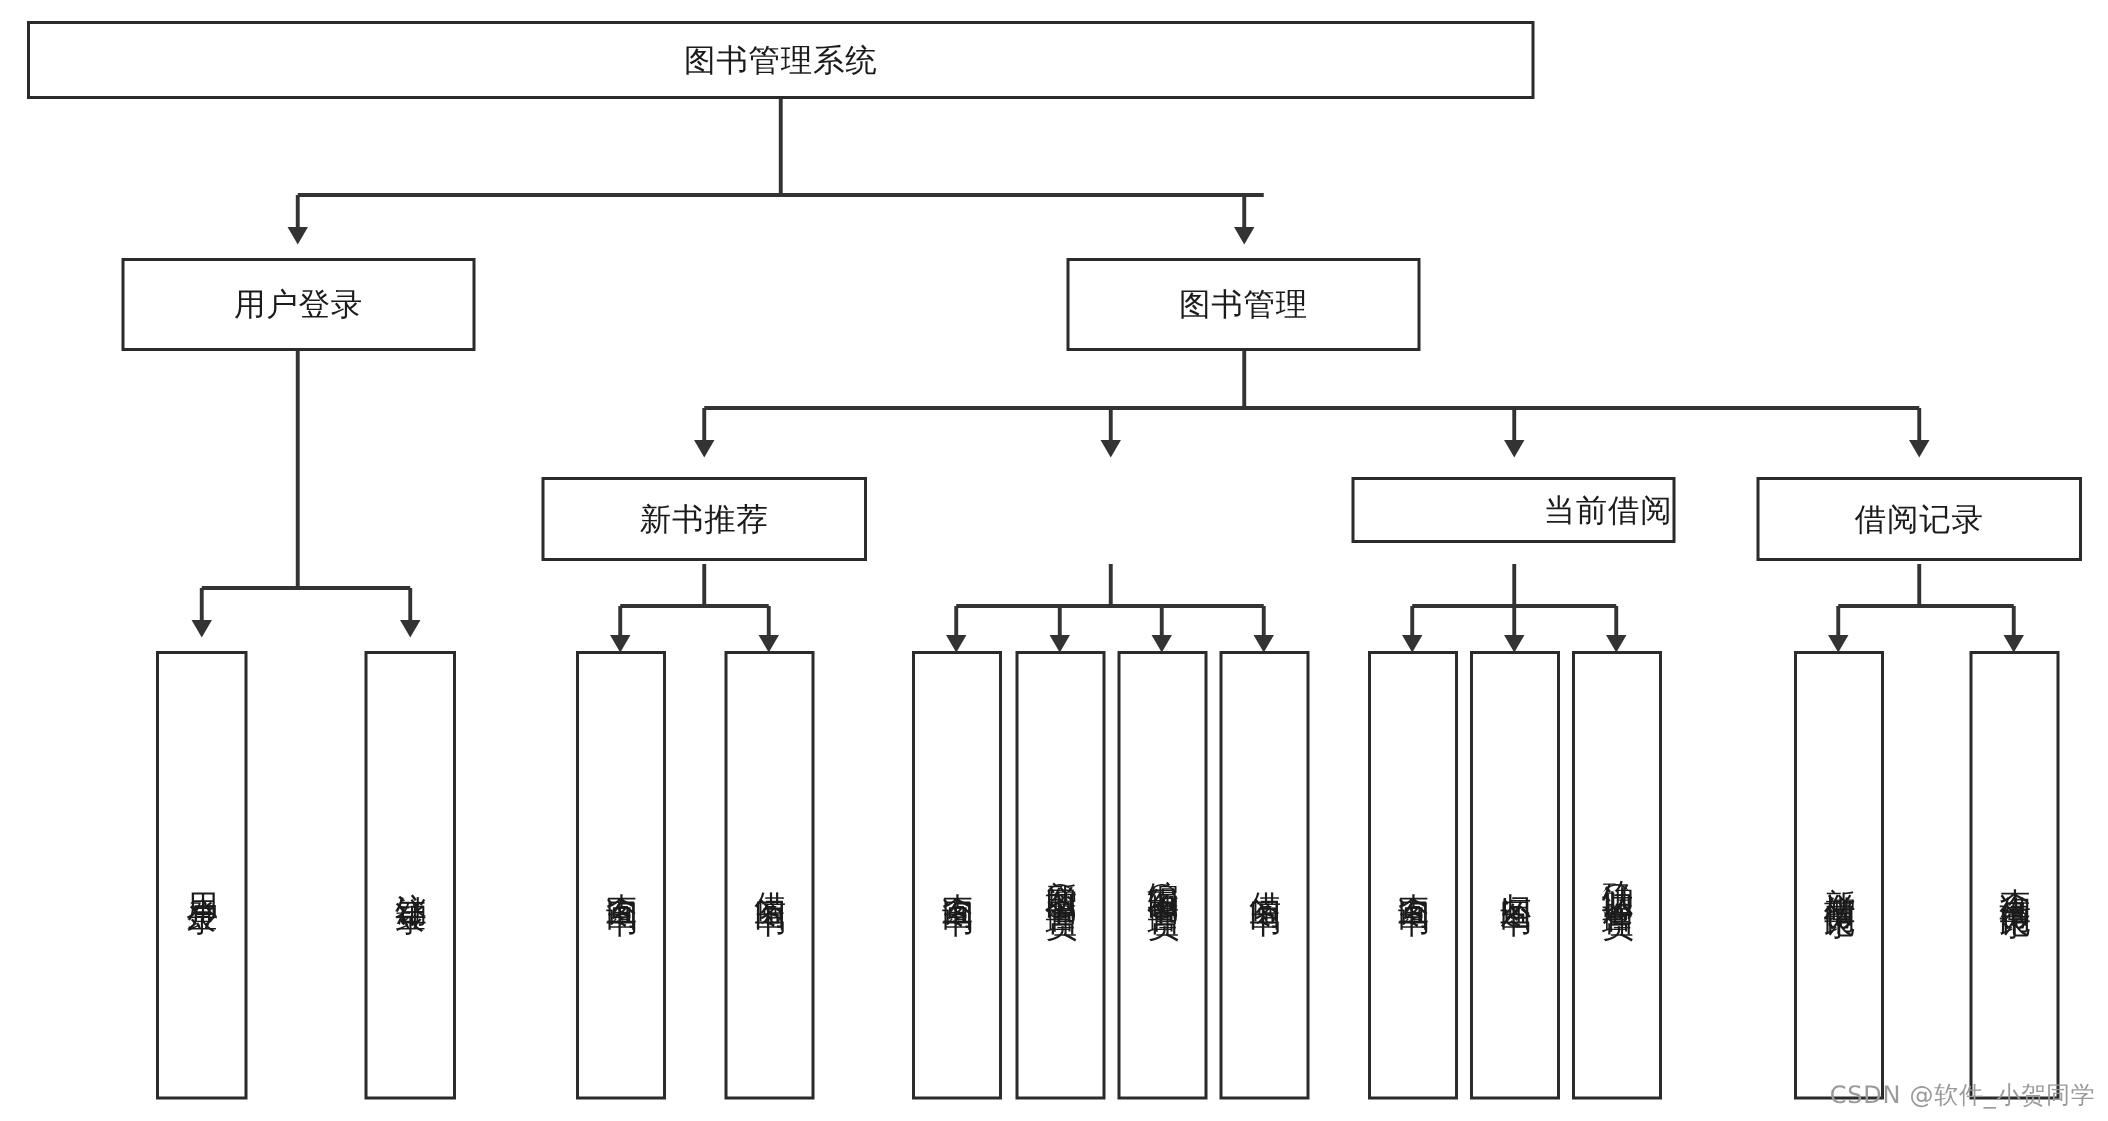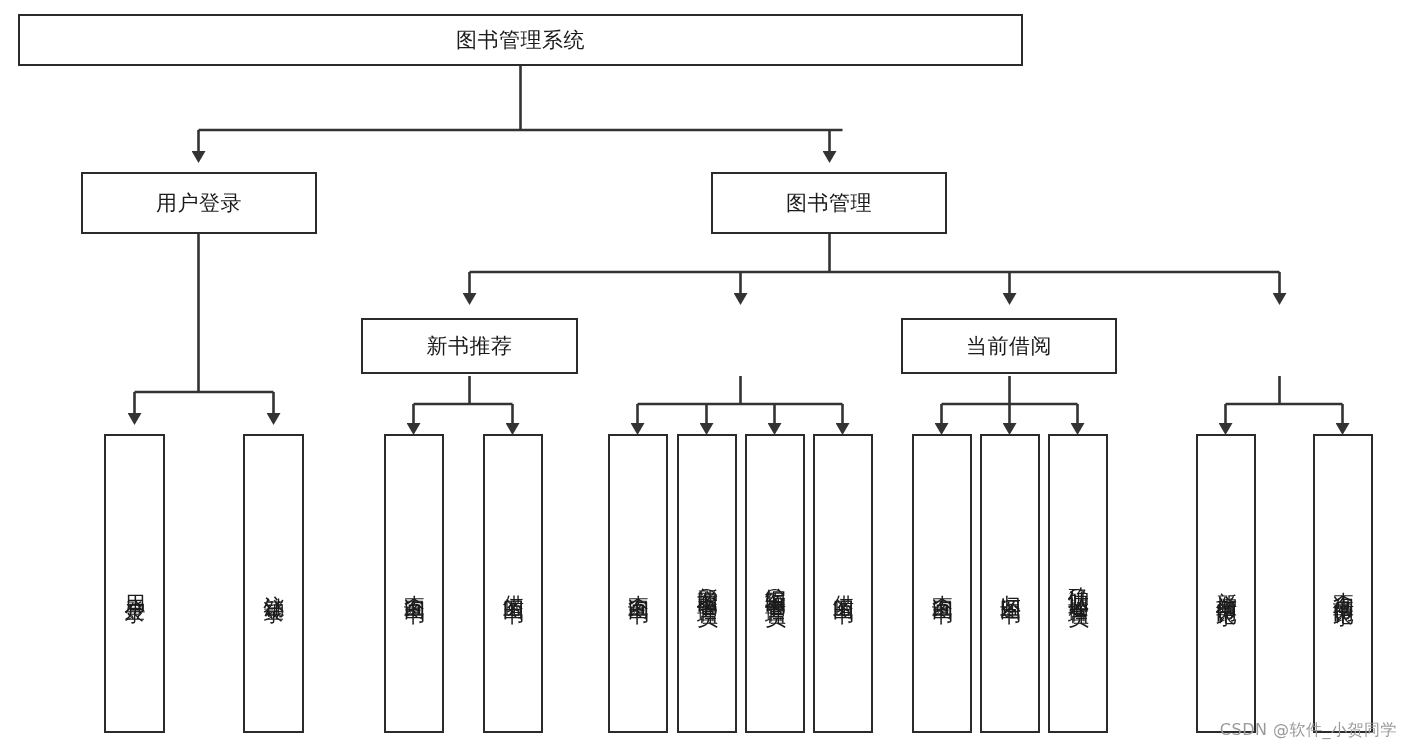--- a/index.html
+++ b/index.html
@@ -134,24 +134,27 @@
 
   <div class="node-box" style="left:361px; top:318px; width:217px; height:56px;">
     <span class="node-label">新书推荐</span>
   </div>
 
   <div class="node-box" style="left:711px; top:172px; width:236px; height:62px;">
     <span class="node-label">图书管理</span>
   </div>
 
 
-  <div class="node-box" style="left:901px; top:318px; width:216px; height:56px;">
+  <div class="node-box" style="left:901px; top:318px; width:216px; height:44px;justify-content:flex-end;">
     <span class="node-label">当前借阅</span>
   </div>
 
+  <div class="node-box" style="left:1171px; top:318px; width:217px; height:56px;">
+    <span class="node-label">借阅记录</span>
+  </div>
 
   <div class="node-box vertical" style="left:104px; top:434px; width:61px; height:299px;">
     <span class="node-label">用户登录</span>
   </div>
 
   <div class="node-box vertical" style="left:243px; top:434px; width:61px; height:299px;">
     <span class="node-label">注销登录</span>
   </div>
 
   <div class="node-box vertical" style="left:384px; top:434px; width:60px; height:299px;">

